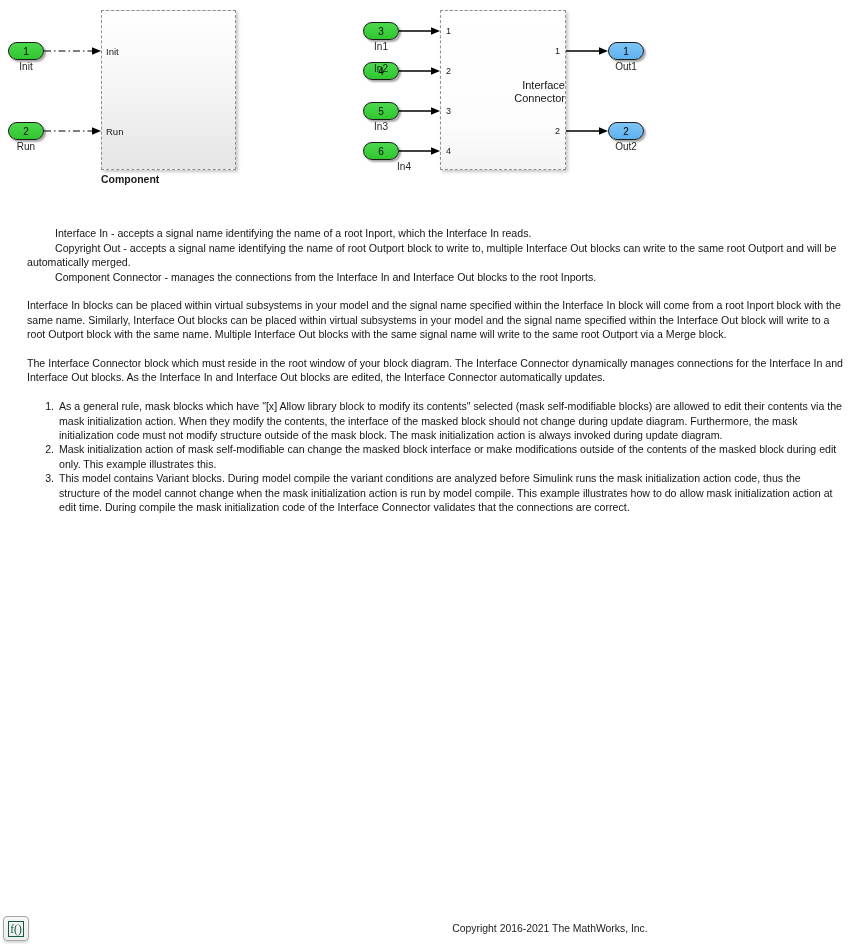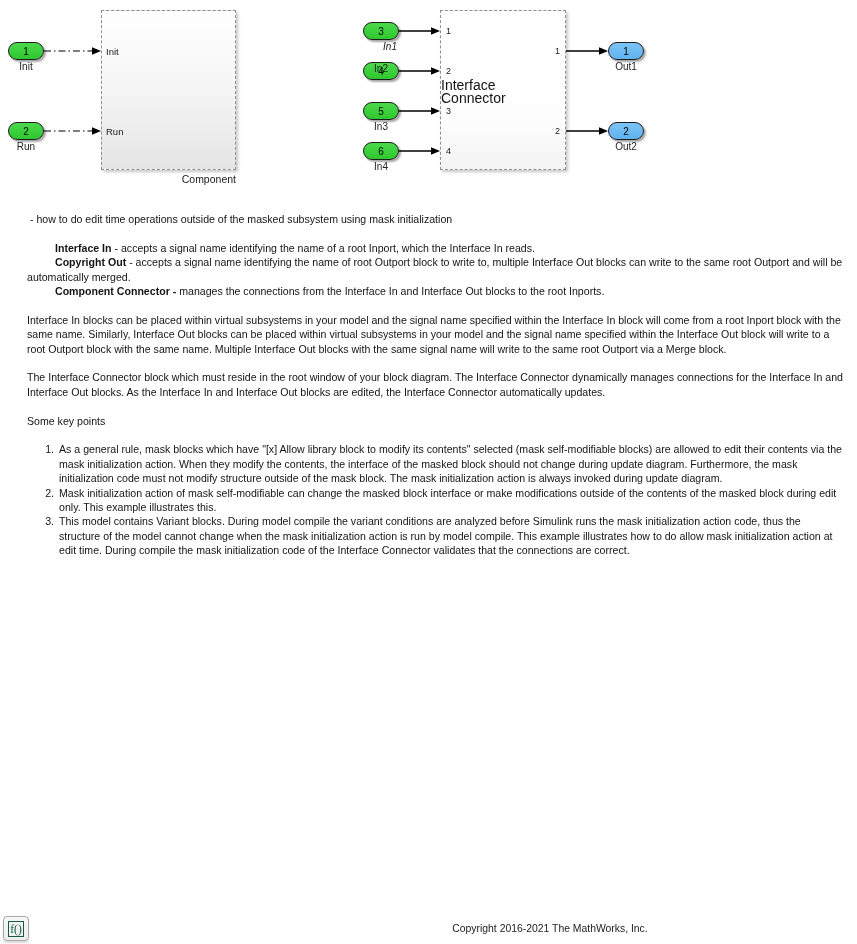--- a/index.html
+++ b/index.html
@@ -15,42 +15,42 @@
   }
   .component-block {
     left:101px; top:10px; width:135px; height:160px;
     background:linear-gradient(180deg,#ffffff 0%,#f6f6f6 45%,#e5e5e5 100%);
   }
   .connector-block {
     left:440px; top:10px; width:126px; height:160px;
     background:linear-gradient(180deg,#ffffff 0%,#fdfdfd 70%,#f3f3f3 100%);
   }
   .block-caption {
-    position:absolute; text-align:right; font-size:10.5px; color:#1a1a1a;
+    position:absolute; text-align:left; font-size:10.5px; color:#1a1a1a;font-weight:bold;
   }
   .port-label { position:absolute; font-size:9.5px; color:#1a1a1a; }
   .port-num   { position:absolute; font-size:9px;  color:#1a1a1a; }
   
   .stadium {
     position:absolute; width:36px; height:18px; border-radius:9px;
     border:1px solid #1c1c1c; display:flex; align-items:center; justify-content:center;
     font-size:10px; color:#000; box-shadow:2px 2px 2px rgba(0,0,0,0.35);
   }
   .stadium.green { background:linear-gradient(180deg,#4bd94b 0%,#2fc72f 100%); }
   .stadium.blue  { background:linear-gradient(180deg,#7cc4f5 0%,#5fb2ef 100%); }
   .oval-label { position:absolute; width:60px; text-align:center; font-size:10px; color:#1f1f1f; }
   svg.wires { position:absolute; left:0; top:0; }
   
   .desc {
     position:absolute; left:27px; top:212px; width:816px; height:459px;
     overflow:hidden; font-size:10.6px; line-height:14.4px; color:#141414;
   }
   .desc p { margin:0 0 14.4px 0; }
   .desc .bullets { margin:0 0 14.4px 0; padding-left:3px; }
-  .desc b { font-weight:bold;padding-left:28px; }
+  .desc b { font-weight:normal;padding-left:28px; }
   .desc ol { margin:0; padding-left:30px; }
   .desc ol li { padding-left:2px; }
   
   .fcn-badge {
     position:absolute; left:3px; top:916px; width:26px; height:25px;
     background:linear-gradient(180deg,#f7f7f7,#ededed); border:1px solid #a8a8a8;
     border-radius:4px; display:flex; align-items:center; justify-content:center;
     box-shadow:0 2px 2px rgba(0,0,0,0.15);
   }
   .fcn-badge .glyph {
@@ -105,21 +105,21 @@
     </g>
   </svg>
 
   <div class="sim-block component-block">
     <div class="port-label" style="left:4px; top:35px;">Init</div>
     <div class="port-label" style="left:4px; top:115px;">Run</div>
   </div>
   <div class="block-caption" style="left:101px; top:173px; width:135px;">Component</div>
 
   <div class="sim-block connector-block">
-    <div style="position:absolute; left:0; top:68px; width:100%; text-align:left; font-size:14px; line-height:12.5px;">
+    <div style="position:absolute; left:0; top:68px; width:100%; text-align:right; font-size:11px; line-height:12.5px;">
       <span>Interface</span><br>
       <span>Connector</span>
     </div>
     <div class="port-num" style="left:5px; top:15px;">1</div>
     <div class="port-num" style="left:5px; top:55px;">2</div>
     <div class="port-num" style="left:5px; top:95px;">3</div>
     <div class="port-num" style="left:5px; top:135px;">4</div>
     <div class="port-num" style="right:5px; top:35px;  text-align:right;">1</div>
     <div class="port-num" style="right:5px; top:115px; text-align:right;">2</div>
   </div>
@@ -130,59 +130,57 @@
   <div class="oval-label" style="left:-4px; top:61px;">Init</div>
 
   <div class="stadium green" style="left:8px; top:122px;">
     <span>2</span>
   </div>
   <div class="oval-label" style="left:-4px; top:141px;">Run</div>
 
   <div class="stadium green" style="left:363px; top:22px;">
     <span>3</span>
   </div>
-  <div class="oval-label" style="left:360px; top:41px;font-style:italic;">In1</div>
+  <div class="oval-label" style="left:351px; top:41px;">In1</div>
 
   <div class="stadium green" style="left:363px; top:62px;">
     <span>4</span>
   </div>
   <div class="oval-label" style="left:351px; top:63px;">In2</div>
 
   <div class="stadium green" style="left:363px; top:102px;">
     <span>5</span>
   </div>
   <div class="oval-label" style="left:351px; top:121px;">In3</div>
 
   <div class="stadium green" style="left:363px; top:142px;">
     <span>6</span>
   </div>
-  <div class="oval-label" style="left:351px; top:161px;">In4</div>
+  <div class="oval-label" style="left:351px; top:161px;text-align:right;">In4</div>
 
   <div class="stadium blue" style="left:608px; top:42px;">
     <span>1</span>
   </div>
   <div class="oval-label" style="left:596px; top:61px;">Out1</div>
 
   <div class="stadium blue" style="left:608px; top:122px;">
     <span>2</span>
   </div>
   <div class="oval-label" style="left:596px; top:141px;text-align:center;">Out2</div>
 
   <div class="desc">
     <div class="bullets">
-      <div>- how to do edit time operations outside of the masked subsystem using mask initialization</div>
     </div>
     <p>
       <b>Interface In</b><span> - accepts a signal name identifying the name of a root Inport, which the Interface In reads.</span><br>
       <b>Copyright Out</b><span> - accepts a signal name identifying the name of root Outport block to write to, multiple Interface Out blocks can write to the same root Outport and will be automatically merged.</span><br>
       <b>Component Connector -</b><span> manages the connections from the Interface In and Interface Out blocks to the root Inports.</span>
     </p>
     <p>Interface In blocks can be placed within virtual subsystems in your model and the signal name specified within the Interface In block will come from a root Inport block with the same name. Similarly, Interface Out blocks can be placed within virtual subsystems in your model and the signal name specified within the Interface Out block will write to a root Outport block with the same name. Multiple Interface Out blocks with the same signal name will write to the same root Outport via a Merge block.</p>
     <p>The Interface Connector block which must reside in the root window of your block diagram. The Interface Connector dynamically manages connections for the Interface In and Interface Out blocks. As the Interface In and Interface Out blocks are edited, the Interface Connector automatically updates.</p>
-    <p>Some key points</p>
     <ol>
       <li>As a general rule, mask blocks which have "[x] Allow library block to modify its contents" selected (mask self-modifiable blocks) are allowed to edit their contents via the mask initialization action. When they modify the contents, the interface of the masked block should not change during update diagram. Furthermore, the mask initialization code must not modify structure outside of the mask block. The mask initialization action is always invoked during update diagram.</li>
       <li>Mask initialization action of mask self-modifiable can change the masked block interface or make modifications outside of the contents of the masked block during edit only. This example illustrates this.</li>
       <li>This model contains Variant blocks. During model compile the variant conditions are analyzed before Simulink runs the mask initialization action code, thus the structure of the model cannot change when the mask initialization action is run by model compile. This example illustrates how to do allow mask initialization action at edit time. During compile the mask initialization code of the Interface Connector validates that the connections are correct.</li>
     </ol>
   </div>
 
   <div class="fcn-badge">
     <span class="glyph">f()</span>
   </div>

